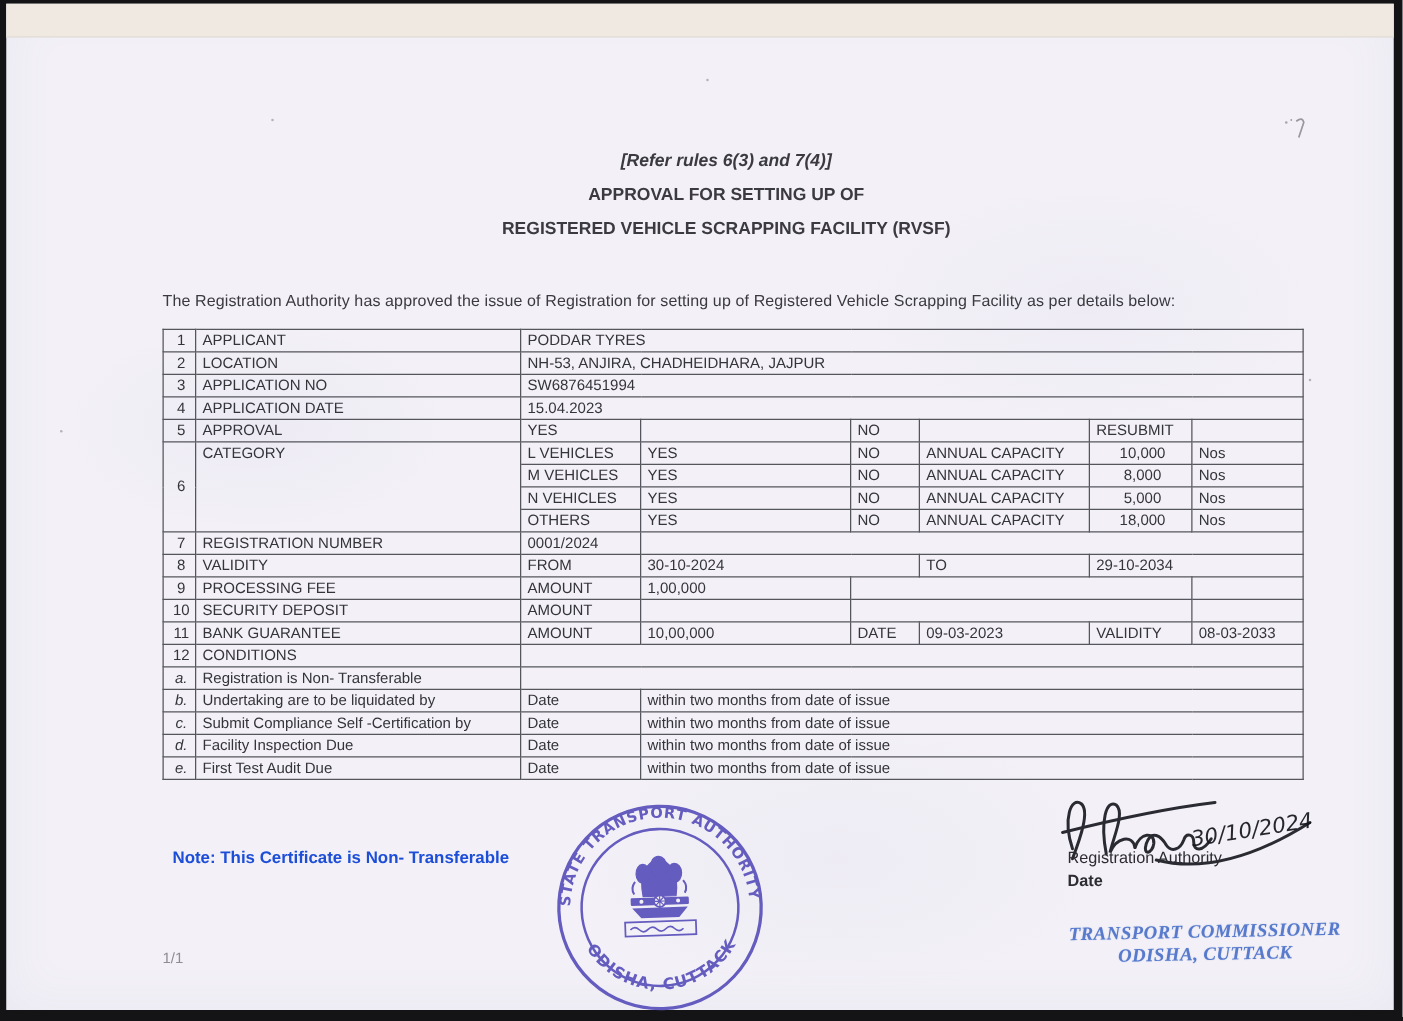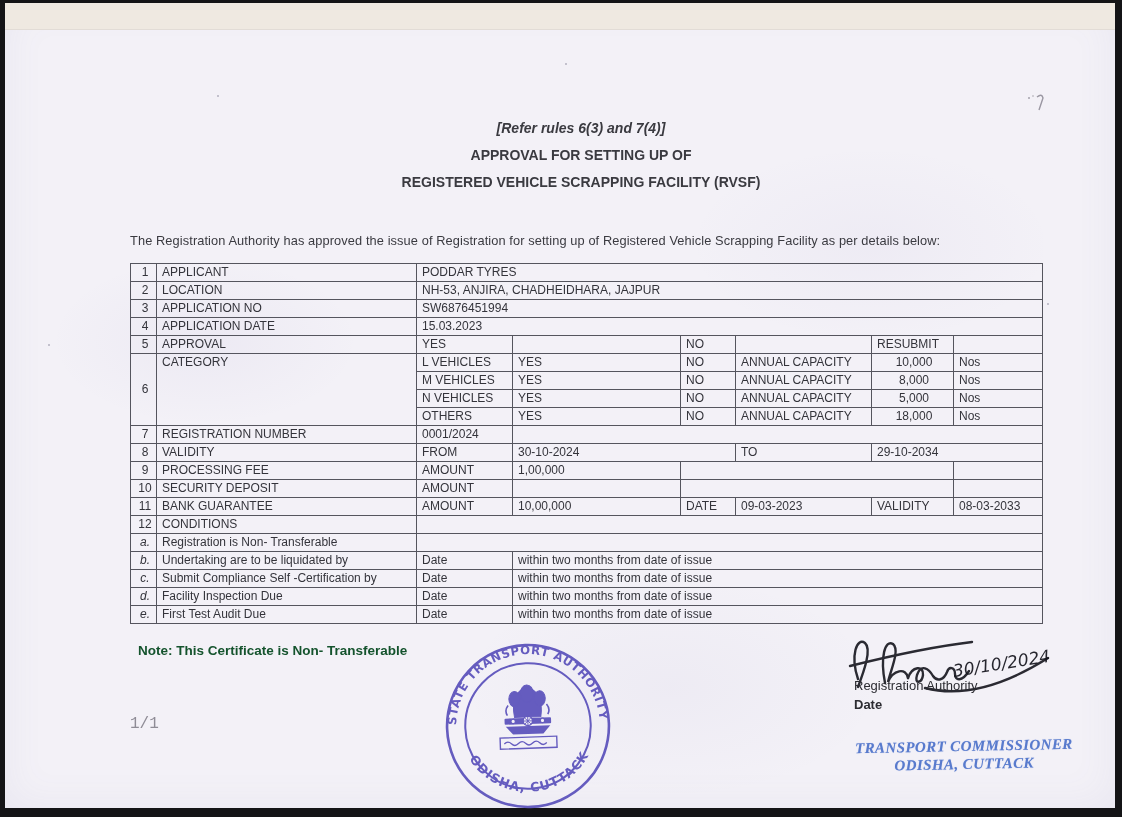--- a/index.html
+++ b/index.html
@@ -27,22 +27,22 @@
   table.details{border-collapse:collapse;table-layout:fixed;width:912px;}
   table.details td{
     border:1px solid #55555e;height:17px;padding:0 2px 0 5px;
     font-size:12px;color:#34343b;line-height:17px;
     overflow:hidden;white-space:nowrap;
   }
   td.num{text-align:center;padding:0;}
   td.lt{font-style:italic;text-align:center;padding:0;}
   td.ctr{text-align:center;padding:0;}
   .tblwrap{left:125px;top:260px;}
-  .note{left:133px;top:640px;font-weight:bold;font-size:13.5px;color:#14532d;}
-  .pagenum{left:125px;top:712px;font-size:16px;color:#8f8c96;font-family:Liberation Mono, monospace;}
+  .note{left:133px;top:675px;font-weight:bold;font-size:13.5px;color:#1d4ed8;}
+  .pagenum{left:125px;top:756px;font-size:12px;color:#8f8c96;}
   .regauth{left:849px;top:675px;font-weight:normal;font-size:13px;color:#2c2c32;}
   .datelbl{left:849px;top:694px;font-weight:bold;font-size:13px;color:#2c2c32;}
   .commish{
     left:843px;top:734px;width:232px;text-align:center;
     font-family:"Liberation Serif", serif;font-weight:bold;font-style:italic;
     font-size:15px;line-height:18px;color:#3d66c6;letter-spacing:0.4px;
     transform:rotate(-1.2deg);opacity:0.85;text-shadow:0 0 1px rgba(61,102,198,0.45);
   }
   .stamp{left:437px;top:637px;opacity:0.92;transform:rotate(-2deg);}
   .ringtext{font-family:"DejaVu Sans", sans-serif;font-weight:bold;fill:#5a50bb;}
@@ -89,21 +89,21 @@
         <td colspan="6">NH-53, ANJIRA, CHADHEIDHARA, JAJPUR</td>
       </tr>
       <tr>
         <td class="num">3</td>
         <td>APPLICATION NO</td>
         <td colspan="6">SW6876451994</td>
       </tr>
       <tr>
         <td class="num">4</td>
         <td>APPLICATION DATE</td>
-        <td colspan="6">15.03.2023</td>
+        <td colspan="6">15.04.2023</td>
       </tr>
       <tr>
         <td class="num">5</td>
         <td>APPROVAL</td>
         <td>YES</td>
         <td></td>
         <td>NO</td>
         <td></td>
         <td>RESUBMIT</td>
         <td></td>

